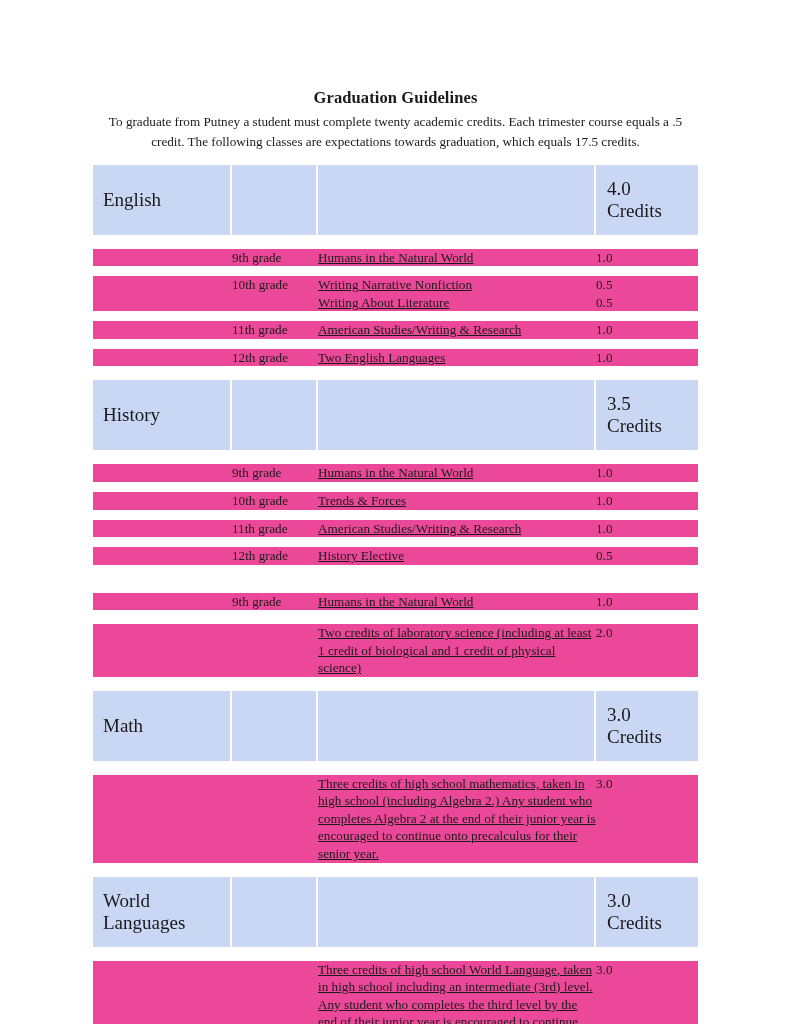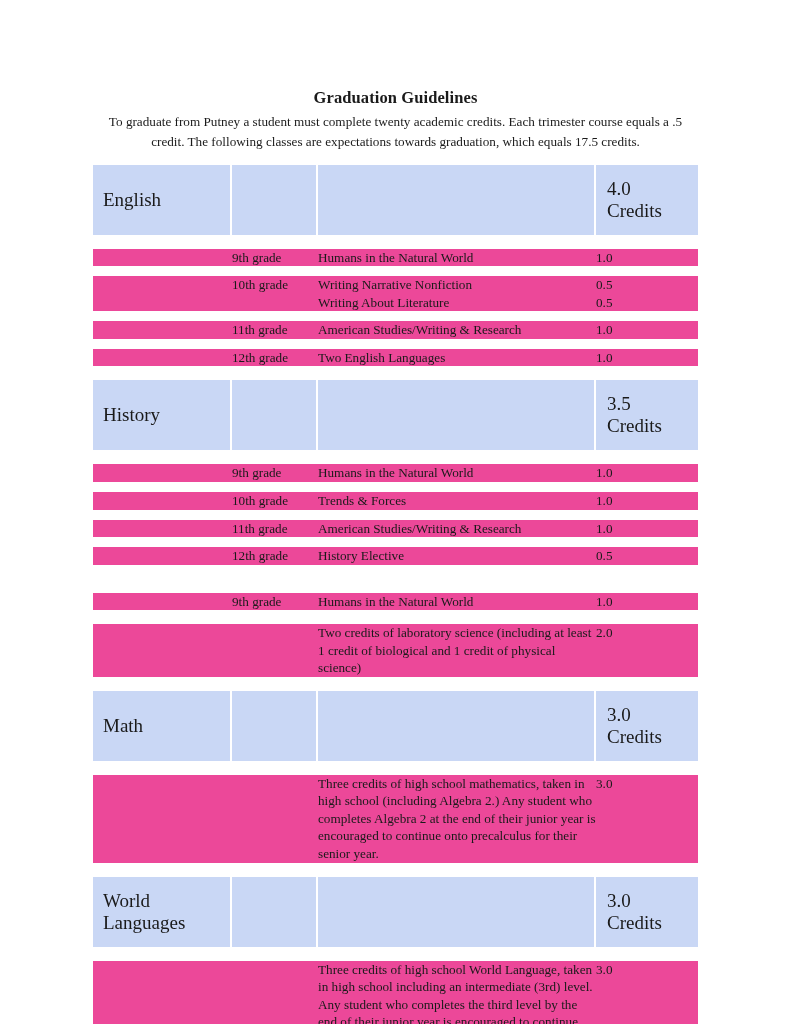--- a/index.html
+++ b/index.html
@@ -83,20 +83,21 @@
     padding: 0;
     line-height: 1.33;
   }
   td.cell-subject { }
   td.cell-grade {
     padding-left: 50px;
     white-space: nowrap;
   }
   td.cell-course {
     padding-left: 14px;
+    text-decoration: underline;
   }
   td.cell-credits {
     padding-left: 11px;
     white-space: nowrap;
   }
   .spacer-row > td {
     padding: 0;
     font-size: 0;
     line-height: 0;
     height: 10px;

